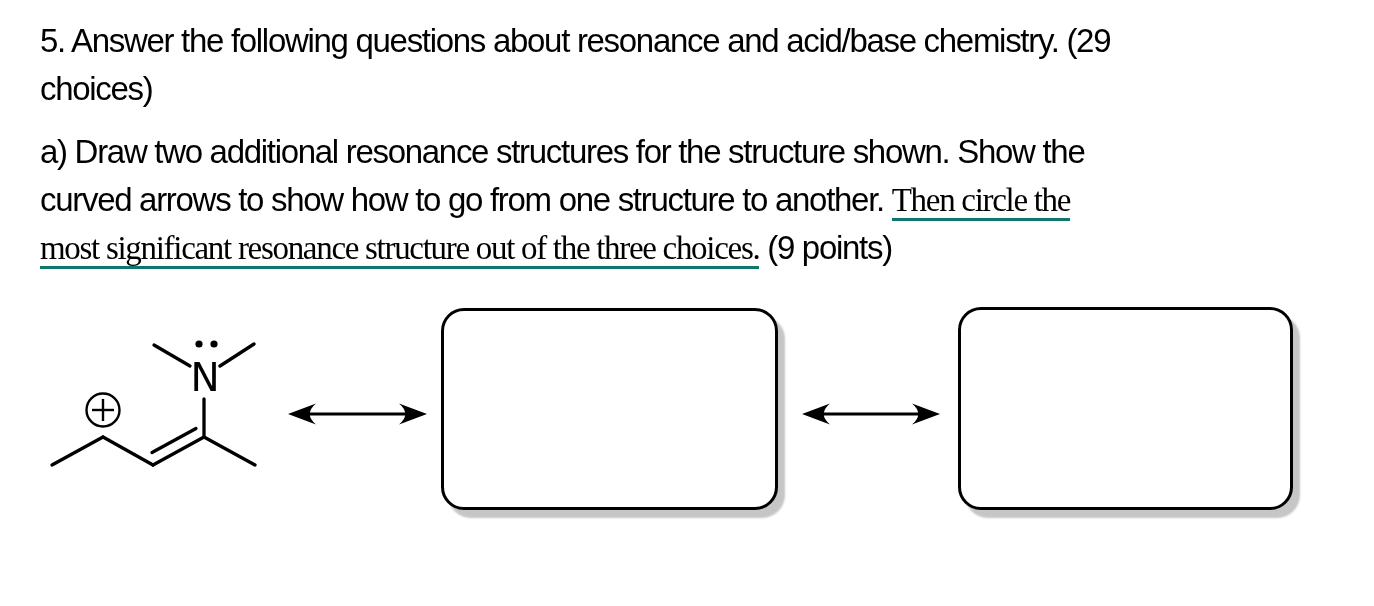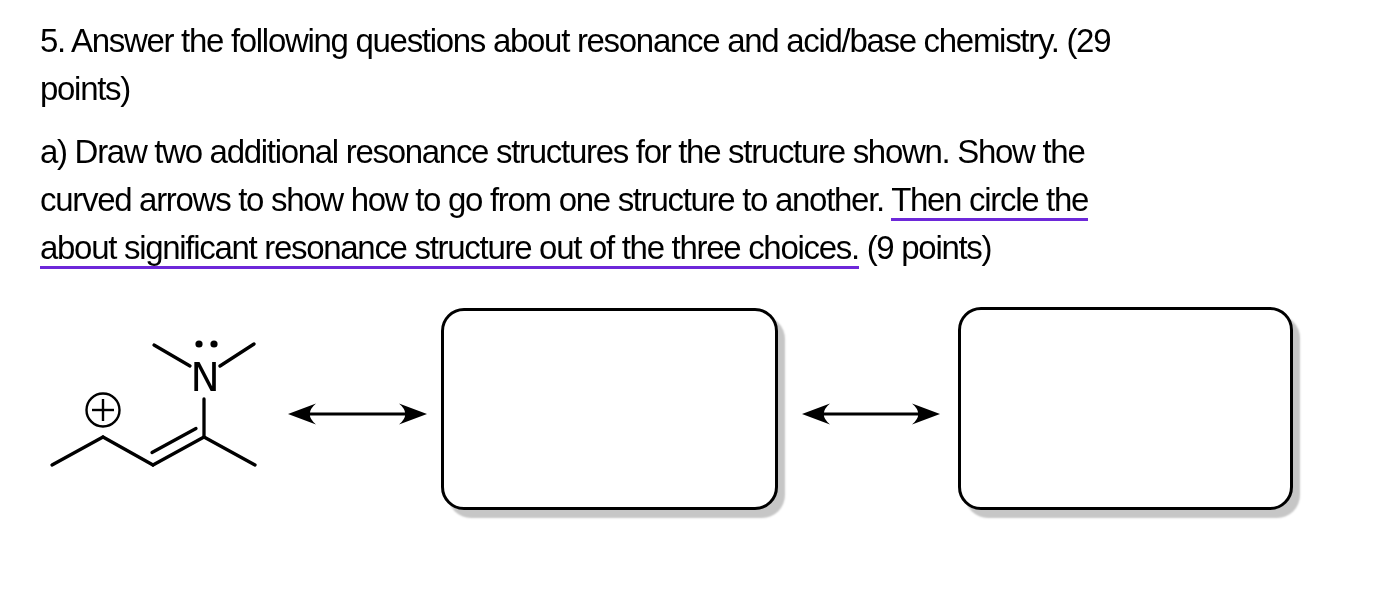--- a/index.html
+++ b/index.html
@@ -15,21 +15,21 @@
 
   .text-block {
     position: absolute;
     left: 40px;
     font-size: 33px;
     line-height: 48px;
     letter-spacing: -1.3px;
     color: #000000;
     white-space: nowrap;
   }
-  .u { border-bottom: 3px solid #6d28d9; }
+  .u { border-bottom: 3px solid #0f766e; font-family: Liberation Serif, serif; }
 
   .answer-box {
     position: absolute;
     box-sizing: border-box;
     background: #ffffff;
     border: 3.2px solid #000000;
     border-radius: 23px;
     box-shadow: 7px 8px 2px #c6c6c6;
   }
   #answer-box-1 { left: 441px; top: 308px; width: 337px; height: 202px; }
@@ -37,27 +37,27 @@
 
   .abs { position: absolute; }
 </style>
 </head>
 <body>
 
 <div class="stage">
 
   <div class="text-block" style="top:17px;">
     <div>5. Answer the following questions about resonance and acid/base chemistry. (29</div>
-    <div>points)</div>
+    <div>choices)</div>
   </div>
 
   <div class="text-block" style="top:128px;">
     <div>a) Draw two additional resonance structures for the structure shown. Show the</div>
     <div><span>curved arrows to show how to go from one structure to another. </span><span class="u">Then circle the</span></div>
-    <div><span class="u">about significant resonance structure out of the three choices.</span><span> (9 points)</span></div>
+    <div><span class="u">most significant resonance structure out of the three choices.</span><span> (9 points)</span></div>
   </div>
 
   <svg class="abs" style="left:30px; top:330px;" width="245" height="150" viewBox="30 330 245 150">
     <g stroke="#000000" stroke-width="3.3" stroke-linecap="round" fill="none">
       <line x1="52" y1="465" x2="103" y2="437"></line>
       <line x1="103" y1="437" x2="153" y2="465"></line>
       <line x1="153" y1="465" x2="204" y2="437"></line>
       <line x1="152" y1="452.5" x2="196" y2="428.5"></line>
       <line x1="204" y1="437" x2="255" y2="465"></line>
       <line x1="204" y1="437" x2="204" y2="399"></line>

